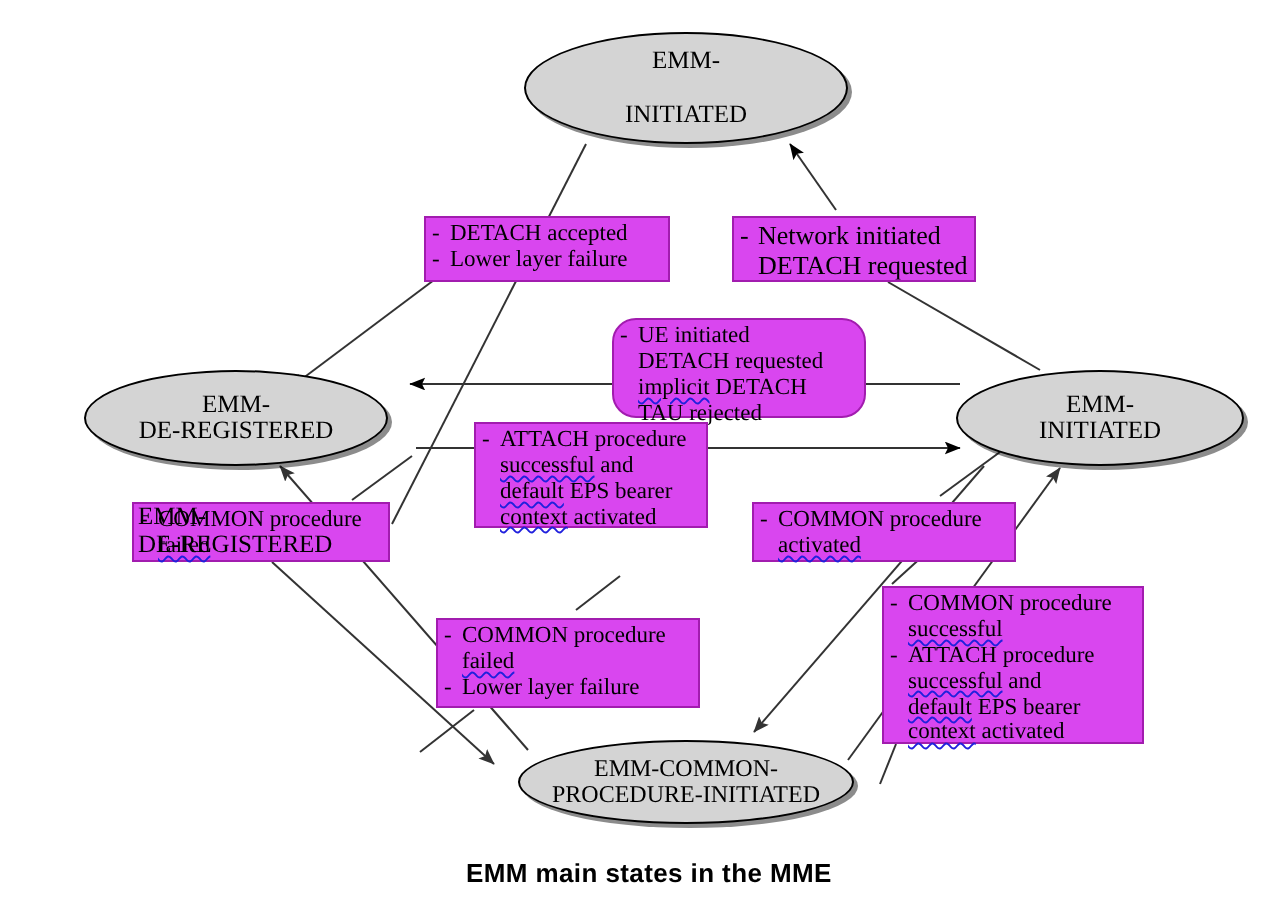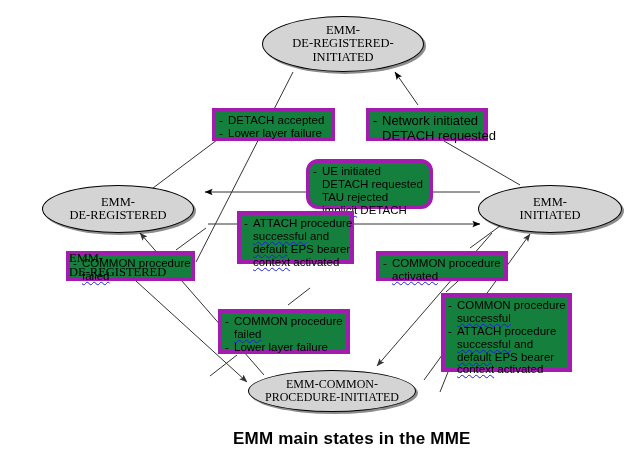--- a/index.html
+++ b/index.html
@@ -38,24 +38,24 @@
     background: #d4d4d4;
     color: #000;
     font-family: "Liberation Serif", serif;
     line-height: 1.08;
     box-sizing: border-box;
     box-shadow: 2px 2px 0 0 rgba(0,0,0,0.45);
     z-index: 5;
   }
   .note-box {
     position: absolute;
-    border: 4px solid #a21caf;
-    background: #15803d;
-    color: #000;
-    font-family: Liberation Sans, sans-serif;
+    border: 1px solid #a21caf;
+    background: #d946ef;
+    color: #000;
+    font-family: Liberation Serif, serif;
     box-sizing: border-box;
     padding: 2px 3px 2px 3px;
     line-height: 1.12;
     z-index: 6;
     white-space: nowrap;
   }
   .note-line {
     display: block;
     white-space: nowrap;
   }
@@ -72,21 +72,21 @@
     text-decoration-style: wavy;
     text-decoration-color: #2020dd;
     text-decoration-thickness: 1px;
     text-underline-offset: 1px;
   }
   .caption {
     position: absolute;
     font-family: "Liberation Sans", sans-serif;
     font-weight: bold;
     color: #000;
-    font-size: 17px;
+    font-size: 13px;
     letter-spacing: 0.2px;
     white-space: nowrap;
     z-index: 7;
   }
   .overlap-label {
     position: absolute;
     font-family: "Liberation Serif", serif;
     color: #000;
     white-space: nowrap;
     z-index: 8;
@@ -139,40 +139,40 @@
       <path d="M237,355 L210,376"></path>
 
       <path d="M446,292 L468,272"></path>
       <path d="M448,372 L440,392"></path>
     </g>
   </svg>
 
   <div class="state-ellipse" style="left:262px; top:16px; width:162px; height:56px; font-size:12.5px;">
     <span>
       <span>EMM-</span><br>
-      <span>DE-REGISTERED-</span><br>
+      <br>
       <span>INITIATED</span>
     </span>
   </div>
 
   <div class="state-ellipse" style="left:42px; top:185px; width:152px; height:48px; font-size:12.5px;">
     <span>
       <span>EMM-</span><br>
       <span>DE-REGISTERED</span>
     </span>
   </div>
 
   <div class="state-ellipse" style="left:478px; top:185px; width:144px; height:48px; font-size:12.5px;">
     <span>
       <span>EMM-</span><br>
       <span>INITIATED</span>
     </span>
   </div>
 
-  <div class="state-ellipse" style="left:248px; top:370px; width:168px; height:42px; font-size:12px;">
+  <div class="state-ellipse" style="left:259px; top:370px; width:168px; height:42px; font-size:12px;">
     <span>
       <span>EMM-COMMON-</span><br>
       <span>PROCEDURE-INITIATED</span>
     </span>
   </div>
 
   <div class="note-box" style="left:212px; top:108px; width:123px; height:33px; font-size:11.5px;">
     <span class="note-line">
       <span class="dash">-</span><span>DETACH accepted</span>
     </span>
@@ -191,24 +191,24 @@
   </div>
 
   <div class="note-box" style="left:306px; top:159px; width:127px; height:50px; font-size:11.5px;border-radius:12px;">
     <span class="note-line">
       <span class="dash">-</span><span>UE initiated</span>
     </span>
     <span class="note-line">
       <span class="indent"></span><span>DETACH requested</span>
     </span>
     <span class="note-line">
+      <span class="indent"></span><span class="sq">implicit</span><span> DETACH</span>
+    </span>
+    <span class="note-line">
       <span class="indent"></span><span>TAU rejected</span>
-    </span>
-    <span class="note-line">
-      <span class="indent"></span><span class="sq">implicit</span><span> DETACH</span>
     </span>
   </div>
 
   <div class="note-box" style="left:237px; top:211px; width:117px; height:53px; font-size:11.5px;">
     <span class="note-line">
       <span class="dash">-</span><span>ATTACH procedure</span>
     </span>
     <span class="note-line">
       <span class="indent"></span><span class="sq">successful</span><span> and</span>
     </span>

